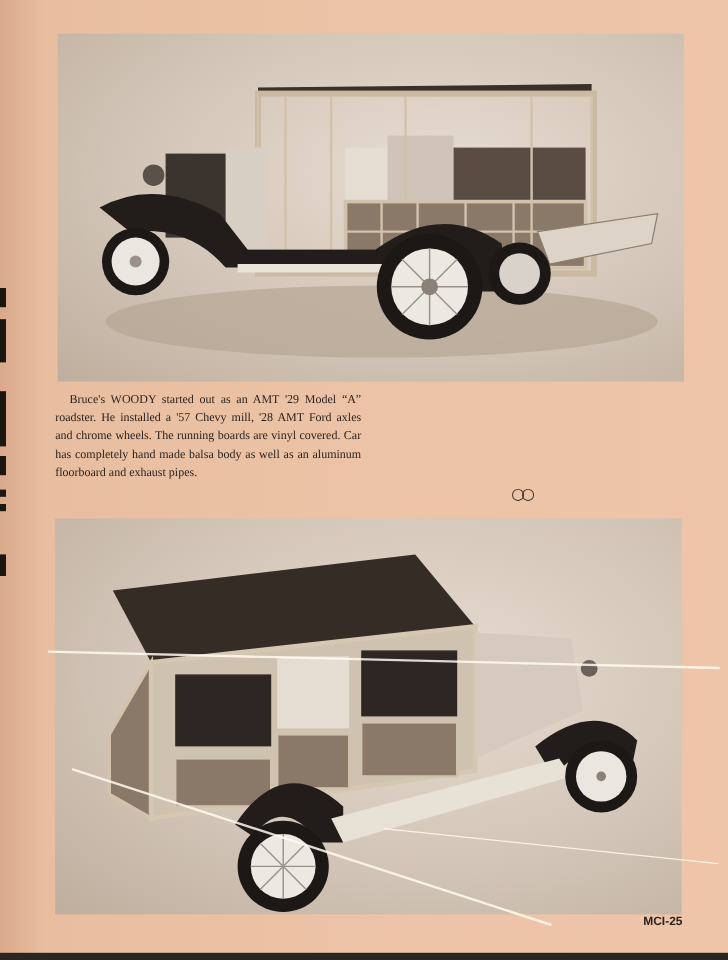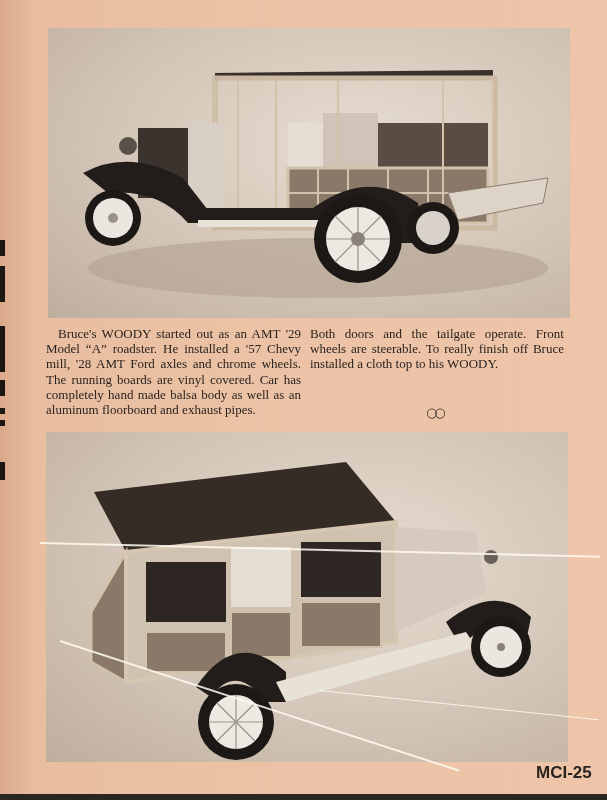--- a/index.html
+++ b/index.html
@@ -12,34 +12,34 @@
   .edge-marks { position:absolute; left:0; top:0; width:6px; height:800px; }
   .edge-mark { position:absolute; left:0; width:5px; background:#1c1612; }
   .photo {
     position:absolute; overflow:hidden;
     background: radial-gradient(ellipse at 60% 40%, #e6dcd0 0%, #d3c6b8 55%, #bfae9e 100%);
   }
   .photo-top { left:48px; top:28px; width:522px; height:290px; }
   .photo-bottom { left:46px; top:432px; width:522px; height:330px; }
   .photo svg { position:absolute; left:0; top:0; width:100%; height:100%; }
   .caption {
-    position:absolute; top:326px; font-size:13px; line-height:15.2px;
+    position:absolute; top:326px; font-size:10px; line-height:15.2px;
     text-align:justify; text-justify:inter-word;
   }
   .col-left { left:46px; width:255px; }
   .col-right { left:310px; width:254px; }
   .caption p { margin:0; text-indent:12px; }
   .caption p.noindent { text-indent:0; }
   .end-mark {
     position:absolute; left:426px; top:405px; font-size:13px;
     font-family:"DejaVu Sans", sans-serif; letter-spacing:-3px; color:#3a302a;
   }
   .folio {
     position:absolute; left:536px; top:763px; font-family:"Liberation Sans", sans-serif;
-    font-weight:bold; font-size:17px; color:#2a2420;
+    font-weight:bold; font-size:10px; color:#2a2420;
   }
   .bottom-strip { position:absolute; left:0; top:794px; width:607px; height:6px; background:#2a2622; }
   .crease { position:absolute; height:2px; background:rgba(255,250,240,0.85); transform-origin:left center; }
 </style>
 </head>
 <body>
 
 <div class="edge-marks">
   <div class="edge-mark" style="top:240px;height:16px;"></div>
   <div class="edge-mark" style="top:266px;height:36px;"></div>
@@ -100,21 +100,20 @@
     <circle cx="310" cy="211" r="7" fill="#8a8278"></circle>
     <circle cx="385" cy="200" r="26" fill="#1c1816"></circle>
       <circle cx="385" cy="200" r="17" fill="#d8d2ca"></circle>
   </svg>
 </div>
 
 <div class="caption col-left">
   <p>Bruce's WOODY started out as an AMT '29 Model “A” roadster. He installed a '57 Chevy mill, '28 AMT Ford axles and chrome wheels. The running boards are vinyl covered. Car has completely hand made balsa body as well as an aluminum floorboard and exhaust pipes.</p>
 </div>
 <div class="caption col-right">
-  <p class="noindent">Both doors and the tailgate operate. Front wheels are steerable. To really finish off Bruce installed a cloth top to his WOODY.</p>
 </div>
 <div class="end-mark">○○</div>
 
 <div class="photo photo-bottom">
   <svg viewBox="0 0 522 330">
 
     <polygon points="48,60 300,30 350,90 80,120" fill="#352c26"></polygon>
 
     <polygon points="45,180 80,120 80,250 45,230" fill="#8a7868" stroke="#d2c2ac" stroke-width="3"></polygon>
     <polygon points="80,120 350,90 350,210 80,250" fill="#cfc2b0" stroke="#d6c7b2" stroke-width="4"></polygon>

